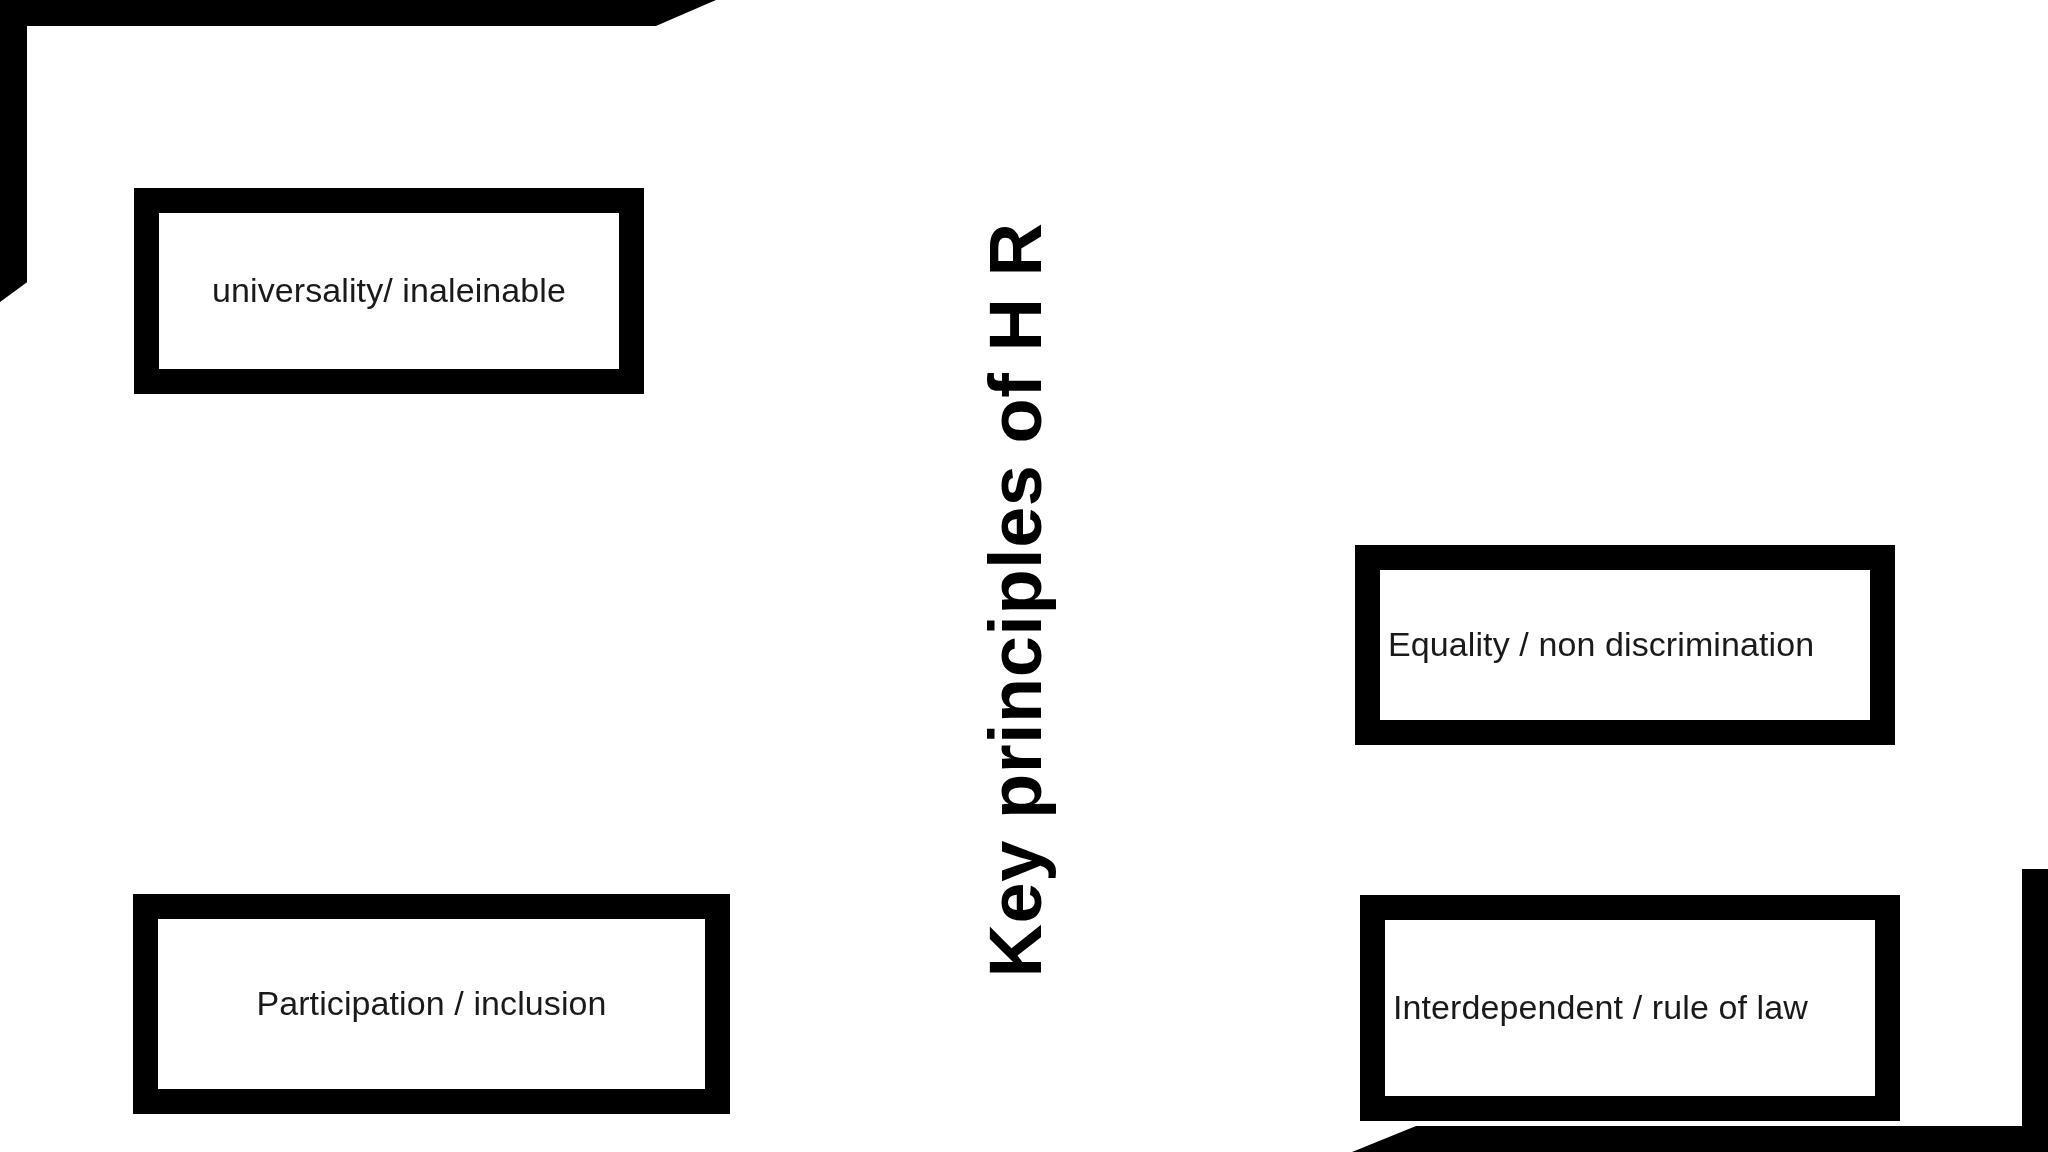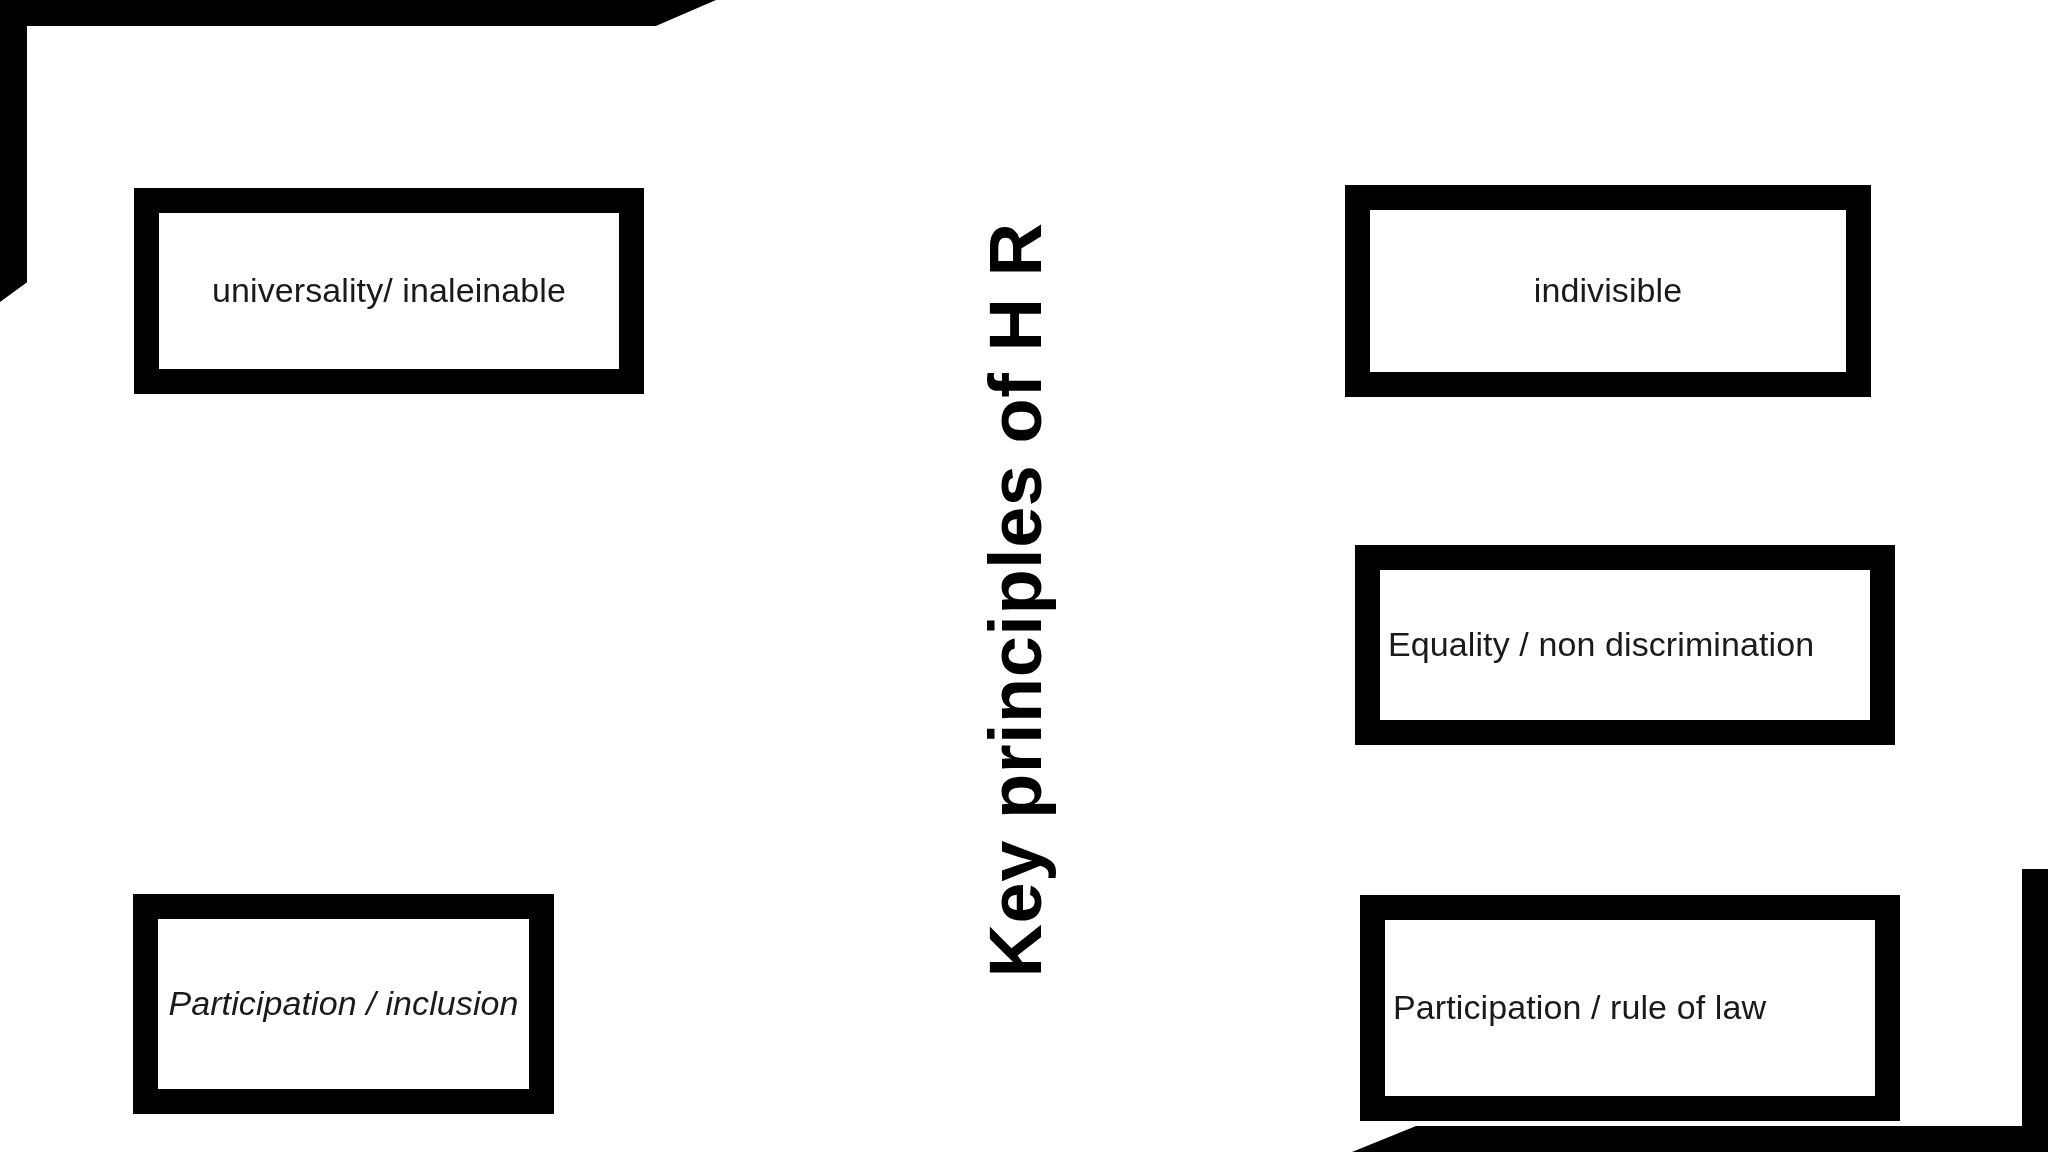--- a/index.html
+++ b/index.html
@@ -87,21 +87,21 @@
   
   .overflow-right .principle-label {
     position: absolute;
     left: 0;
     text-align: left;
     padding-left: 8px;
   }
 
   #box-universality   { left: 134px;  top: 188px;  width: 510px; height: 206px; }
   #box-interdependent { left: 132px;  top: 542px;  width: 524px; height: 212px; }
-  #box-participation  { left: 133px;  top: 894px;  width: 421px; height: 220px; font-style: italic; }
+  #box-participation  { left: 133px;  top: 894px;  width: 597px; height: 220px; }
   #box-indivisible    { left: 1345px; top: 185px;  width: 526px; height: 212px; }
   #box-equality       { left: 1355px; top: 545px;  width: 540px; height: 200px; }
   #box-accountability { left: 1360px; top: 895px;  width: 540px; height: 226px; }
 
   
   #center-title {
     position: absolute;
     left: 1015px;
     top: 600px;
     transform: translate(-50%, -50%) rotate(-90deg);
@@ -127,25 +127,22 @@
     <span class="principle-label">universality/ inaleinable</span>
   </div>
 
 
   <div class="principle-box" id="box-participation">
     <span class="principle-label">Participation / inclusion</span>
   </div>
 
   <div id="center-title">Key principles of H R</div>
 
-  <div class="principle-box" id="box-indivisible">
-    <span class="principle-label">indivisible</span>
-  </div>
 
   <div class="principle-box overflow-right" id="box-equality">
     <span class="principle-label">Equality / non discrimination</span>
   </div>
 
   <div class="principle-box overflow-right" id="box-accountability">
-    <span class="principle-label">Participation / rule of law</span>
+    <span class="principle-label">Interdependent / rule of law</span>
   </div>
 
 </div>
 
 </body></html>

